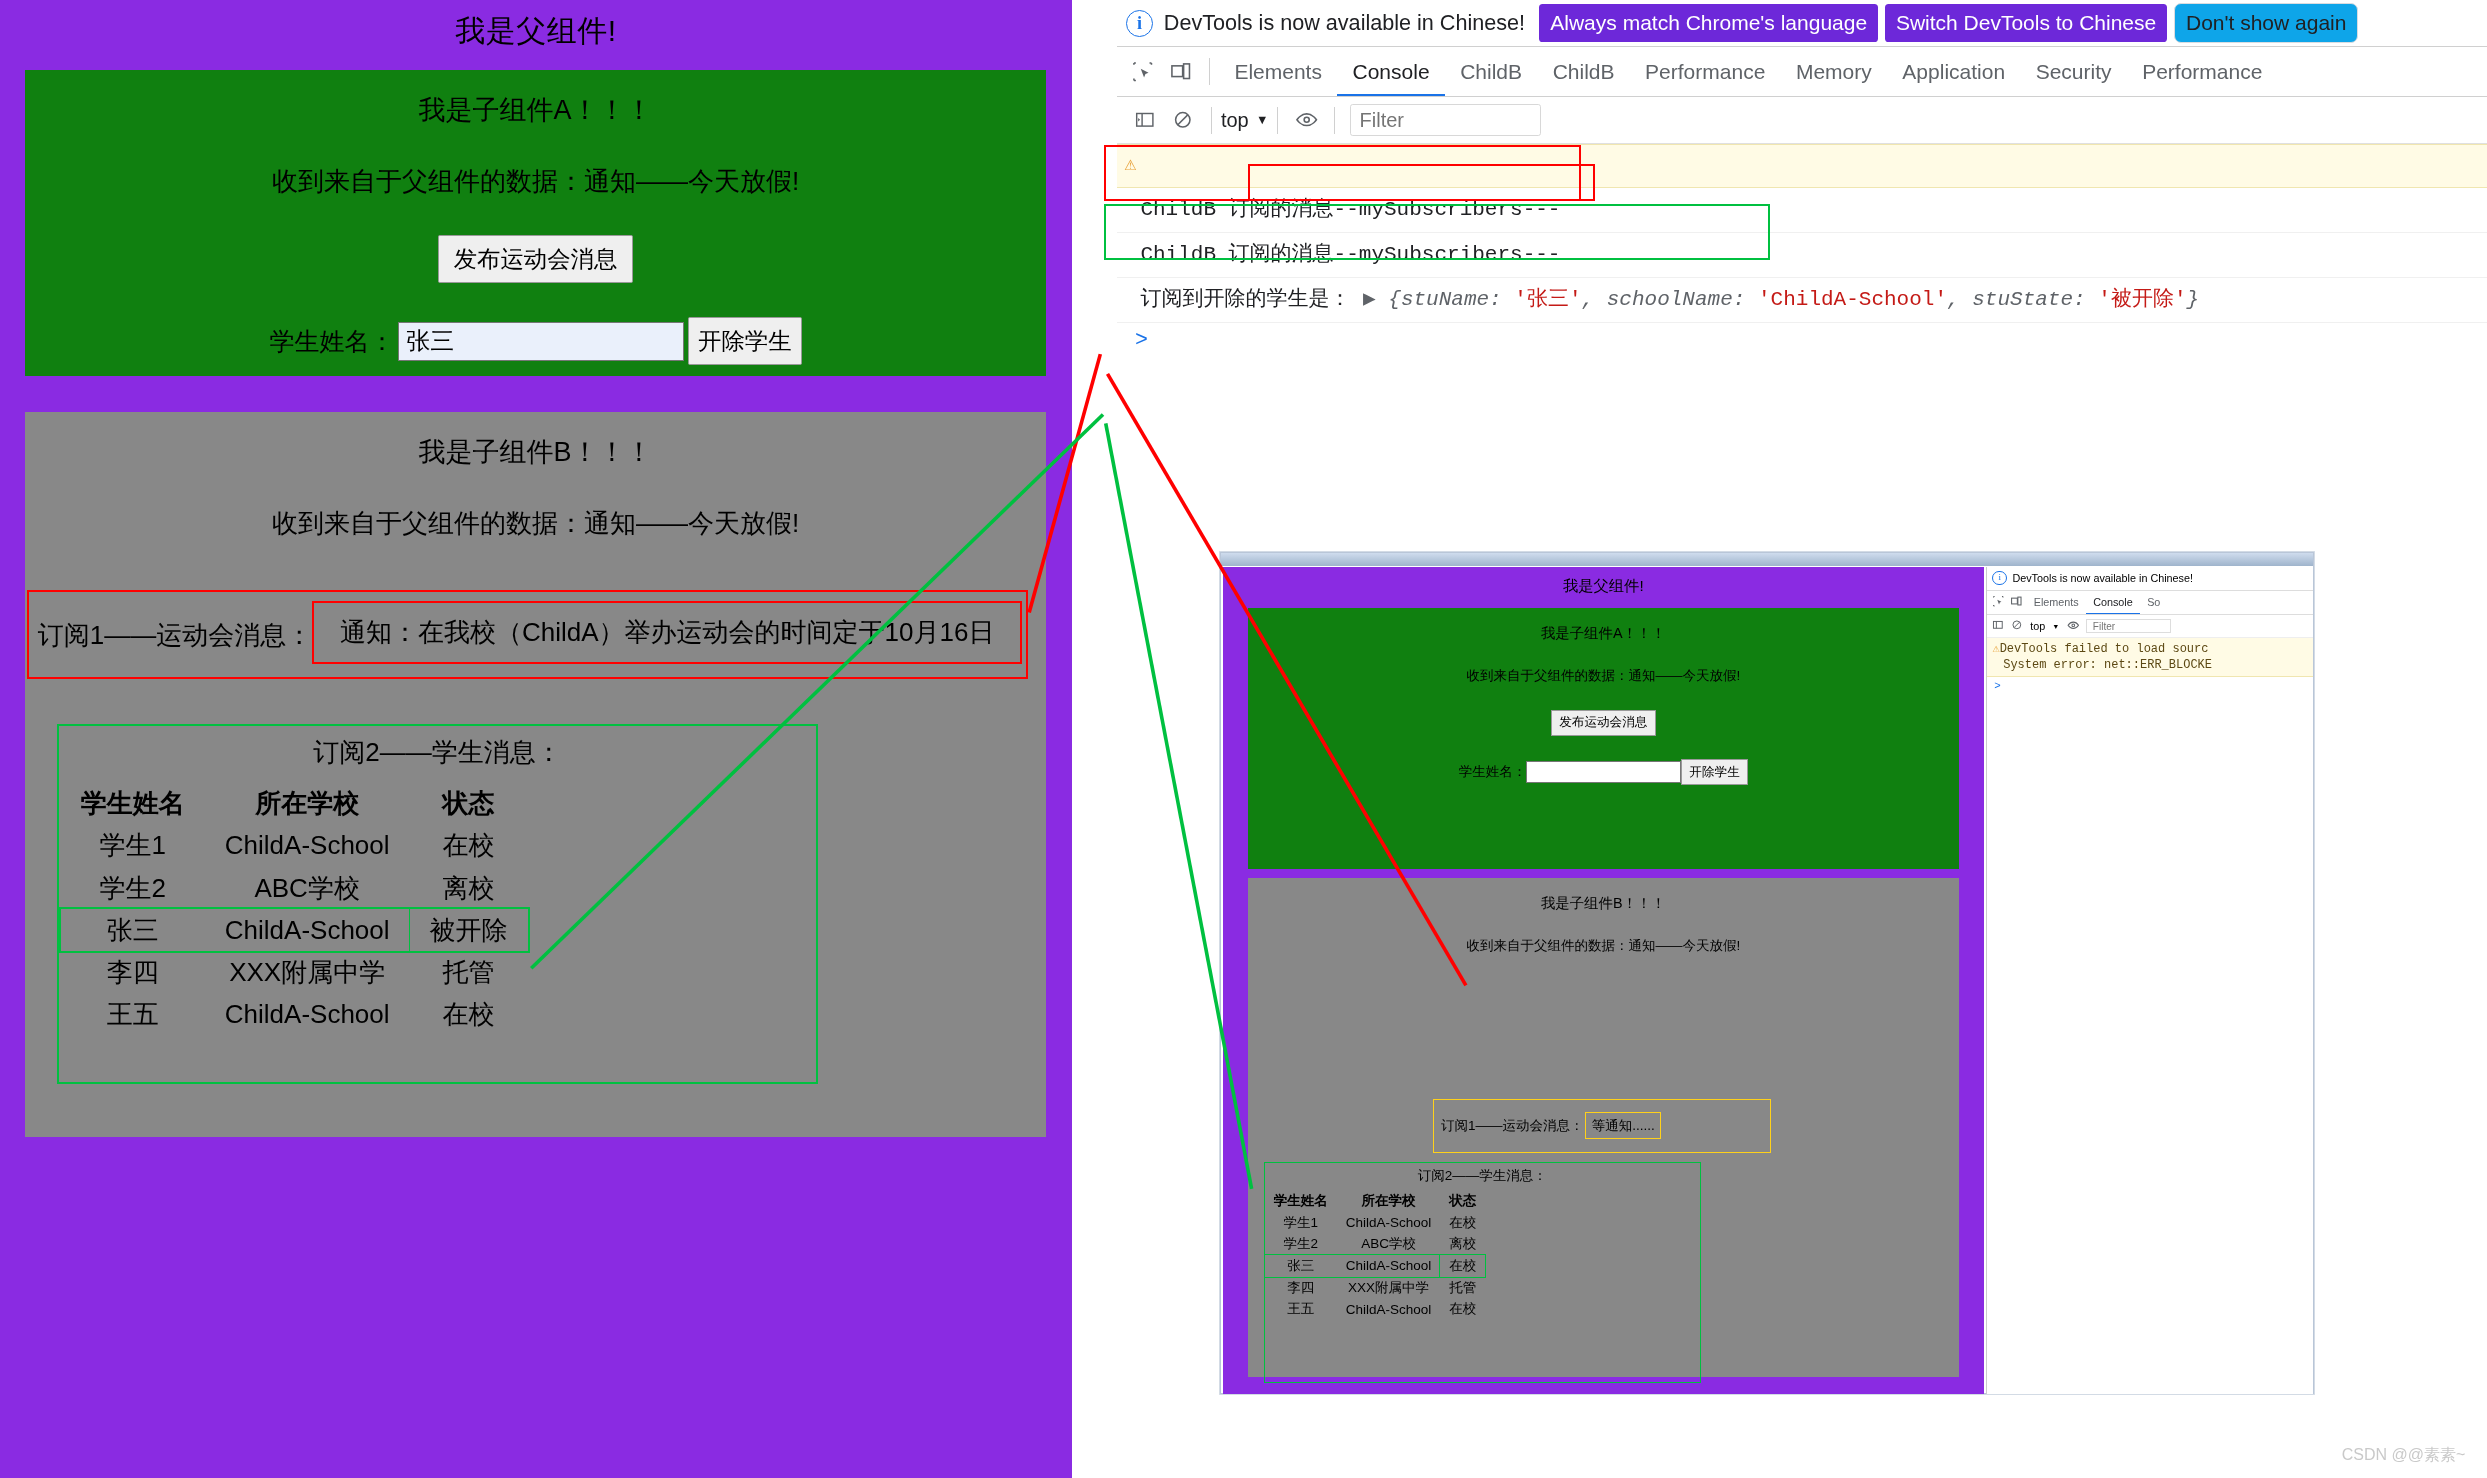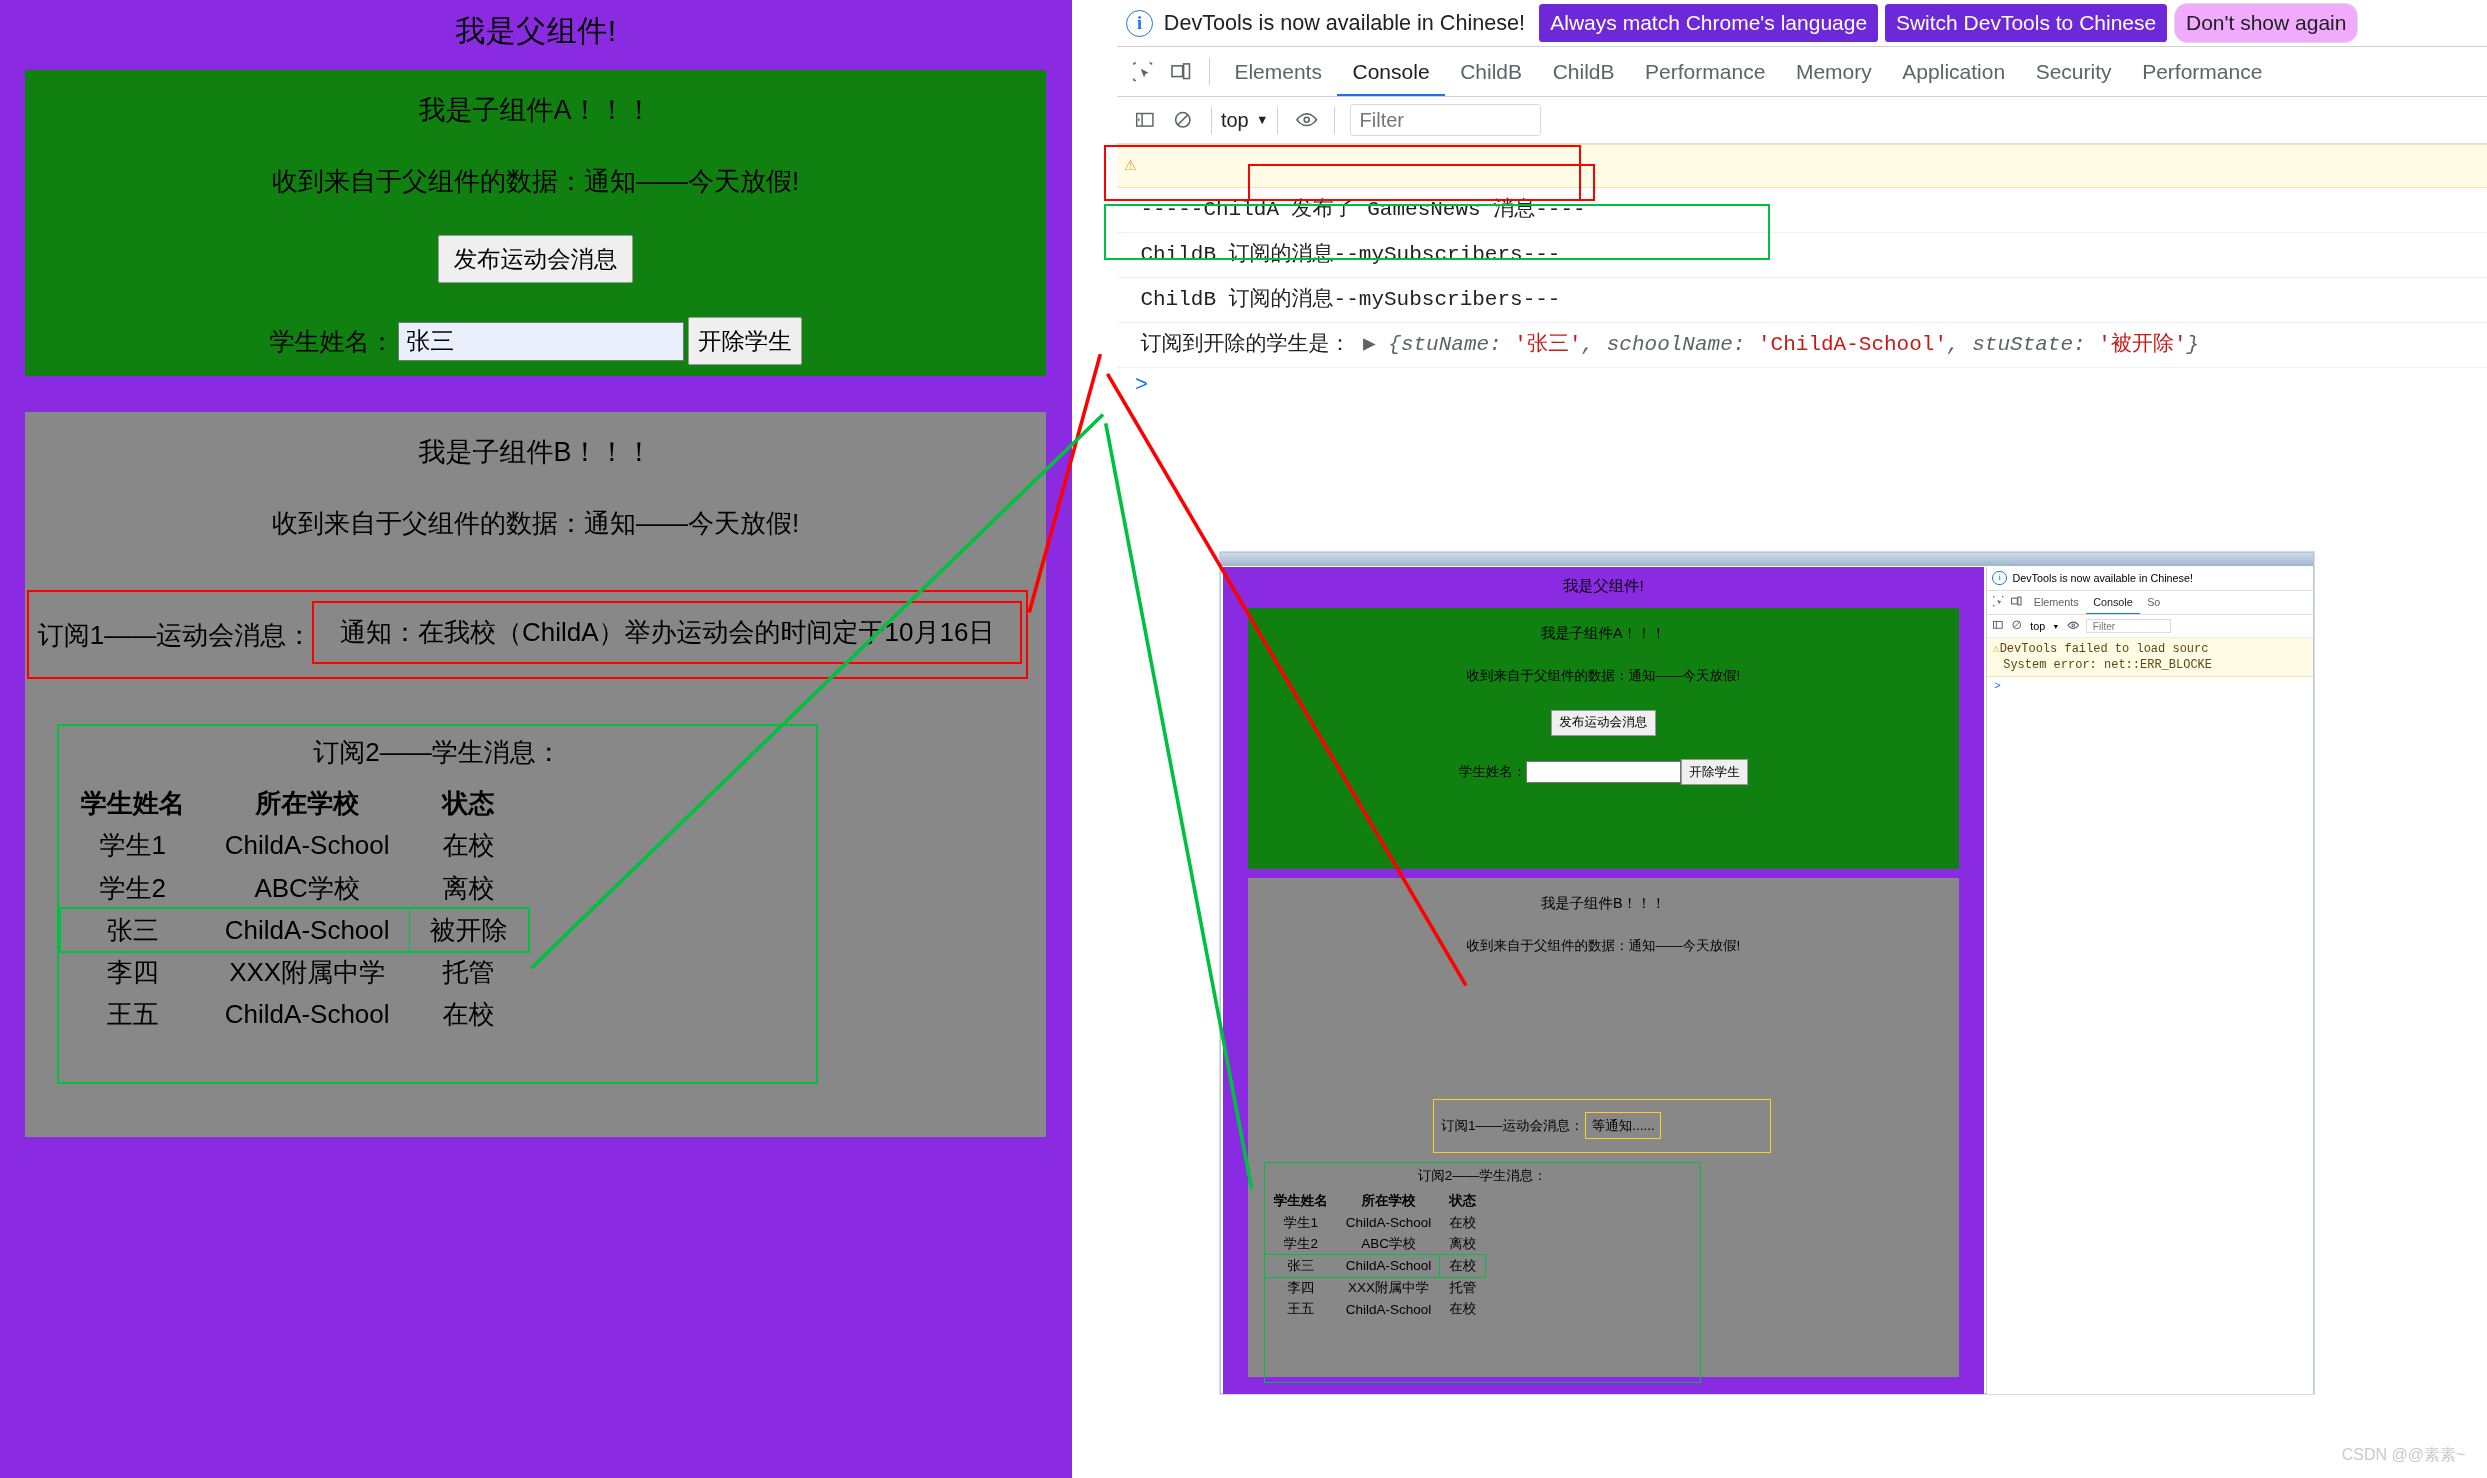--- a/index.html
+++ b/index.html
@@ -99,21 +99,21 @@
     color:#1a73e8;font-size:18px;font-weight:bold;text-align:center;
     line-height:24px;margin-right:10.8px;font-family:"Liberation Serif",serif;
   }
   .dt-banner .msg{font-size:21.6px;color:#202124;margin-right:14.4px;white-space:nowrap;}
   .blue-btn{
     background:#6d28d9;color:#fff;border:none;border-radius:3.6px;
     font-size:21px;padding:7.2px 10.8px;margin-right:7.2px;cursor:pointer;
     font-family:"Liberation Sans","DejaVu Sans",sans-serif;white-space:nowrap;
   }
   .white-btn{
-    background:#f0abfc;color:#202124;border:0.9px solid #dadce0;border-radius:13px;
+    background:#0ea5e9;color:#202124;border:0.9px solid #dadce0;border-radius:7px;
     font-size:21px;padding:7.2px 10.8px;cursor:pointer;
     font-family:"Liberation Sans","DejaVu Sans",sans-serif;white-space:nowrap;
   }
 
   .dt-tabs{
     display:flex;align-items:center;height:50px;
     border-bottom:0.9px solid #d0d0d0;background:#fff;padding-left:7.2px;
     box-sizing:border-box;
   }
   .dt-icon-btn{width:38px;height:38px;display:flex;align-items:center;justify-content:center;cursor:pointer;}
@@ -356,21 +356,20 @@
       </span>
       <span class="divider-v"></span>
       <input class="filter-box" placeholder="Filter" style="">
     </div>
 
     <div class="console">
       <div class="warn-row">
         <span class="warn-ico">⚠</span>
       </div>
 
-      <div class="log-row">-----ChildA 发布了 GamesNews 消息----</div>
 
       <div class="log-row">ChildB 订阅的消息--mySubscribers---</div>
 
 
       <div class="log-row">ChildB 订阅的消息--mySubscribers---</div>
 
       <div class="log-row">
         <span>订阅到开除的学生是：</span>
         <span class="objtri">▶</span>
         <span class="objkey">{</span><span class="objkey">stuName</span><span class="objkey">: </span><span class="objstr">'张三'</span><span class="objkey">, </span><span class="objkey">schoolName</span><span class="objkey">: </span><span class="objstr">'ChildA-School'</span><span class="objkey">, </span><span class="objkey">stuState</span><span class="objkey">: </span><span class="objstr">'被开除'</span><span class="objkey">}</span>

